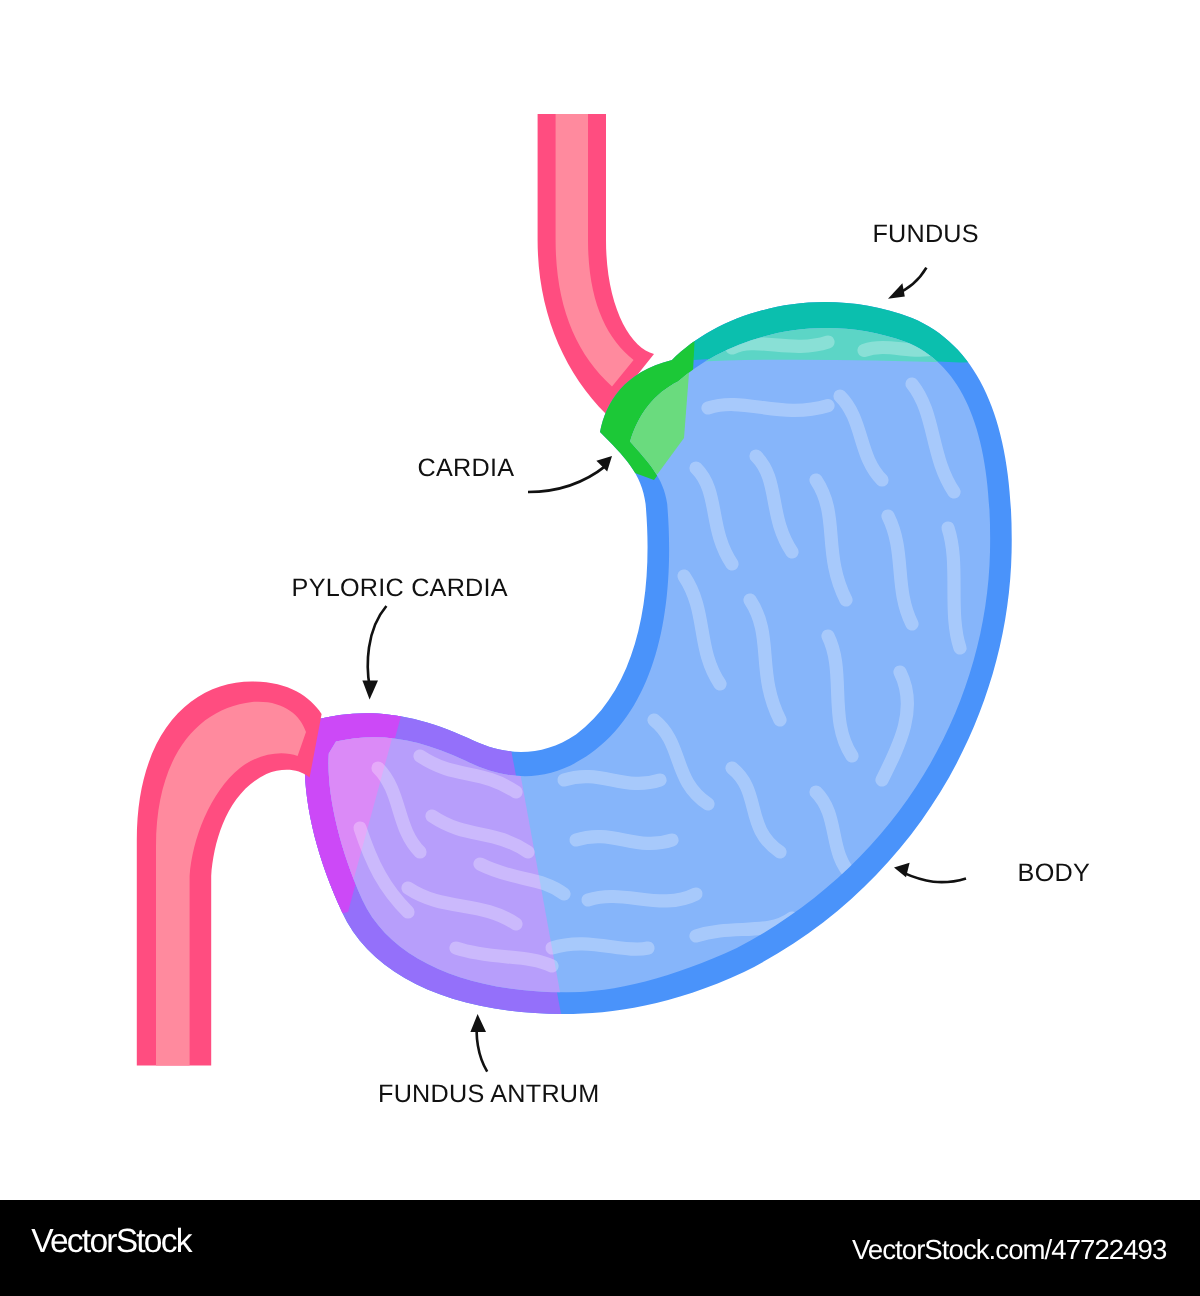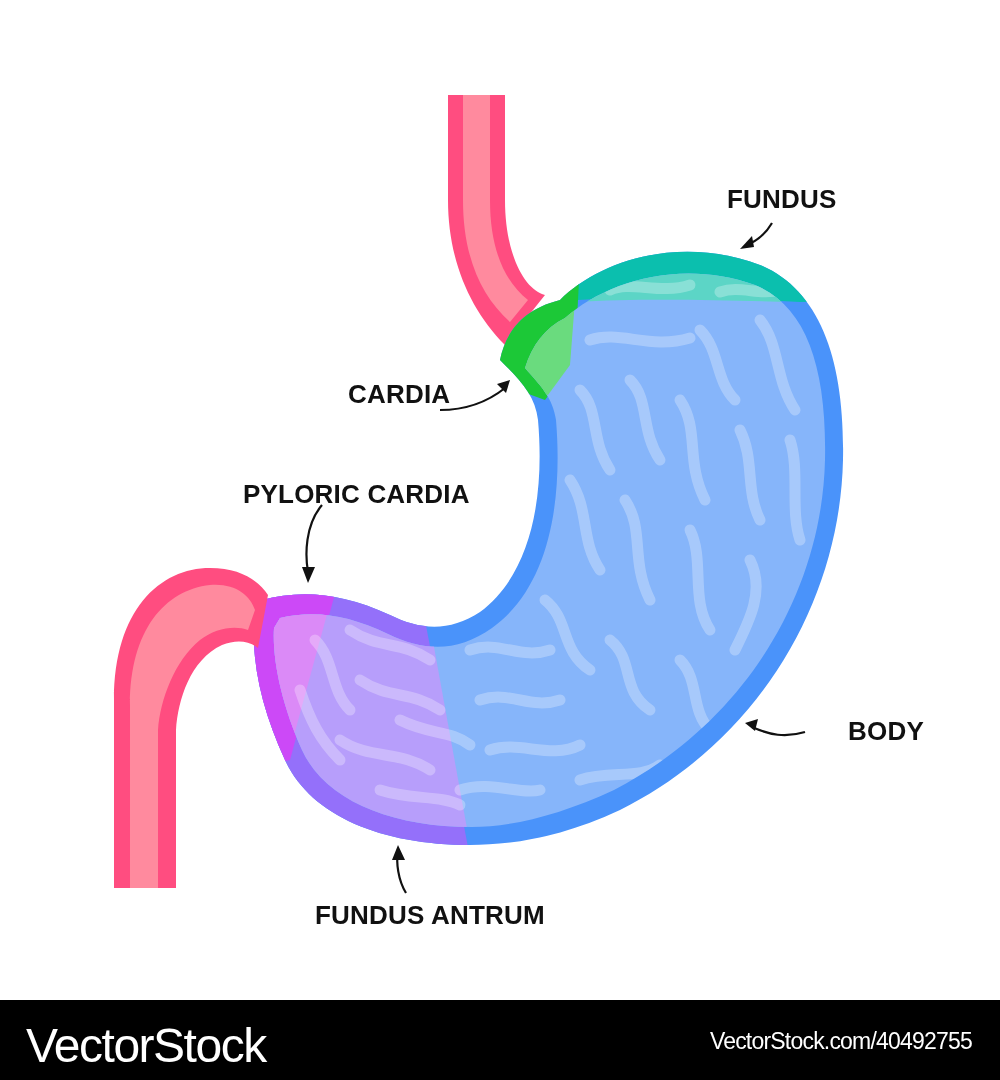--- a/index.html
+++ b/index.html
@@ -2,33 +2,33 @@
 <html><head>
 <meta charset="utf-8">
 <style>
   html, body { margin: 0; padding: 0; background: #ffffff; }
   body { width: 1000px; height: 1080px; position: relative; overflow: hidden; font-family: "Liberation Sans", sans-serif; }
   #canvas { position: absolute; left: 0; top: 0; width: 1000px; height: 1000px; background: #ffffff; }
   #canvas svg { position: absolute; left: 0; top: 0; }
   .label {
     position: absolute;
     font-family: "Liberation Sans", sans-serif;
-    font-weight: bold;
-    font-size: 26px;
+    font-weight: normal;
+    font-size: 21px;
     color: #111111;
     letter-spacing: 0.2px;
     white-space: nowrap;
   }
   #footer {
     position: absolute; left: 0; top: 1000px; width: 1000px; height: 80px;
     background: #000000; color: #ffffff;
   }
   #footer .brand {
     position: absolute; left: 26px; top: 18px;
-    font-family: "Liberation Sans", sans-serif; font-size: 48px; letter-spacing: -1.5px;
+    font-family: "Liberation Sans", sans-serif; font-size: 28px; letter-spacing: -1.5px;
   }
   #footer .link {
     position: absolute; right: 28px; top: 28px;
     font-family: "Liberation Sans", sans-serif; font-size: 23px; letter-spacing: -0.8px;
   }
 </style>
 </head>
 <body>
 
 <div id="canvas">
@@ -148,14 +148,14 @@
 
   <div class="label" style="left:727px; top:184px;">FUNDUS</div>
   <div class="label" style="left:348px; top:379px;">CARDIA</div>
   <div class="label" style="left:243px; top:479px;">PYLORIC CARDIA</div>
   <div class="label" style="left:848px; top:716px;">BODY</div>
   <div class="label" style="left:315px; top:900px;">FUNDUS ANTRUM</div>
 </div>
 
 <div id="footer">
   <div class="brand">VectorStock</div>
-  <div class="link">VectorStock.com/40492755</div>
+  <div class="link">VectorStock.com/47722493</div>
 </div>
 
 </body></html>

